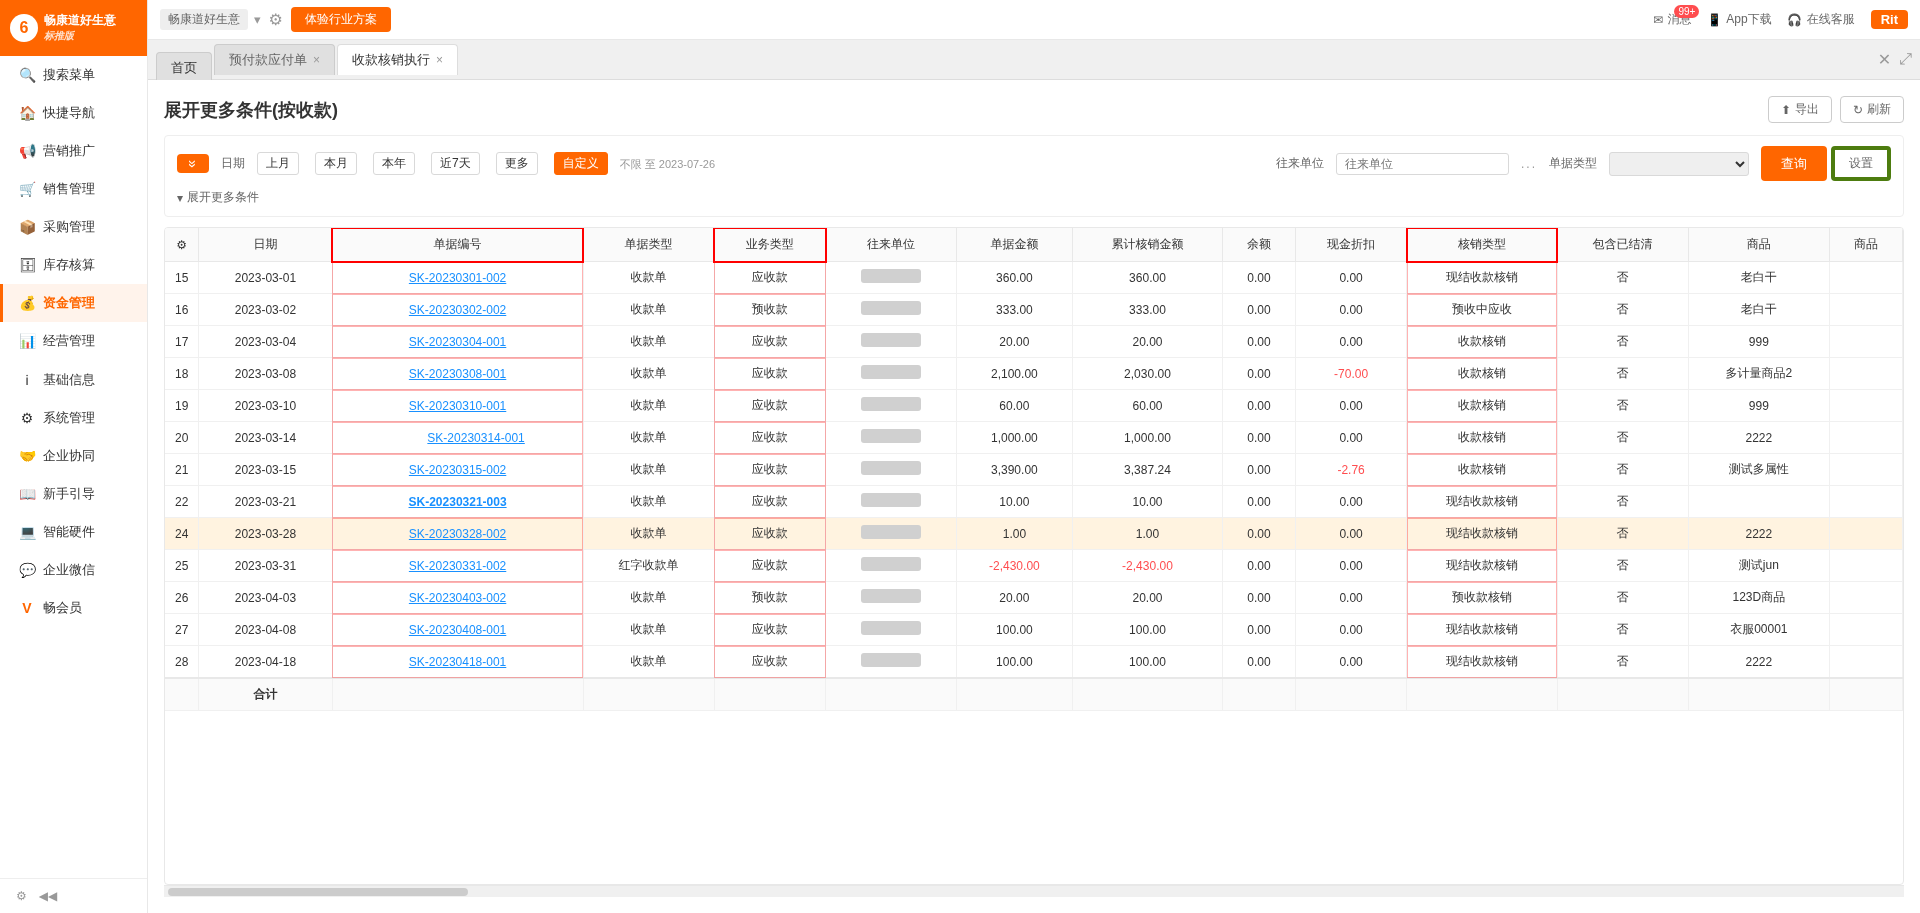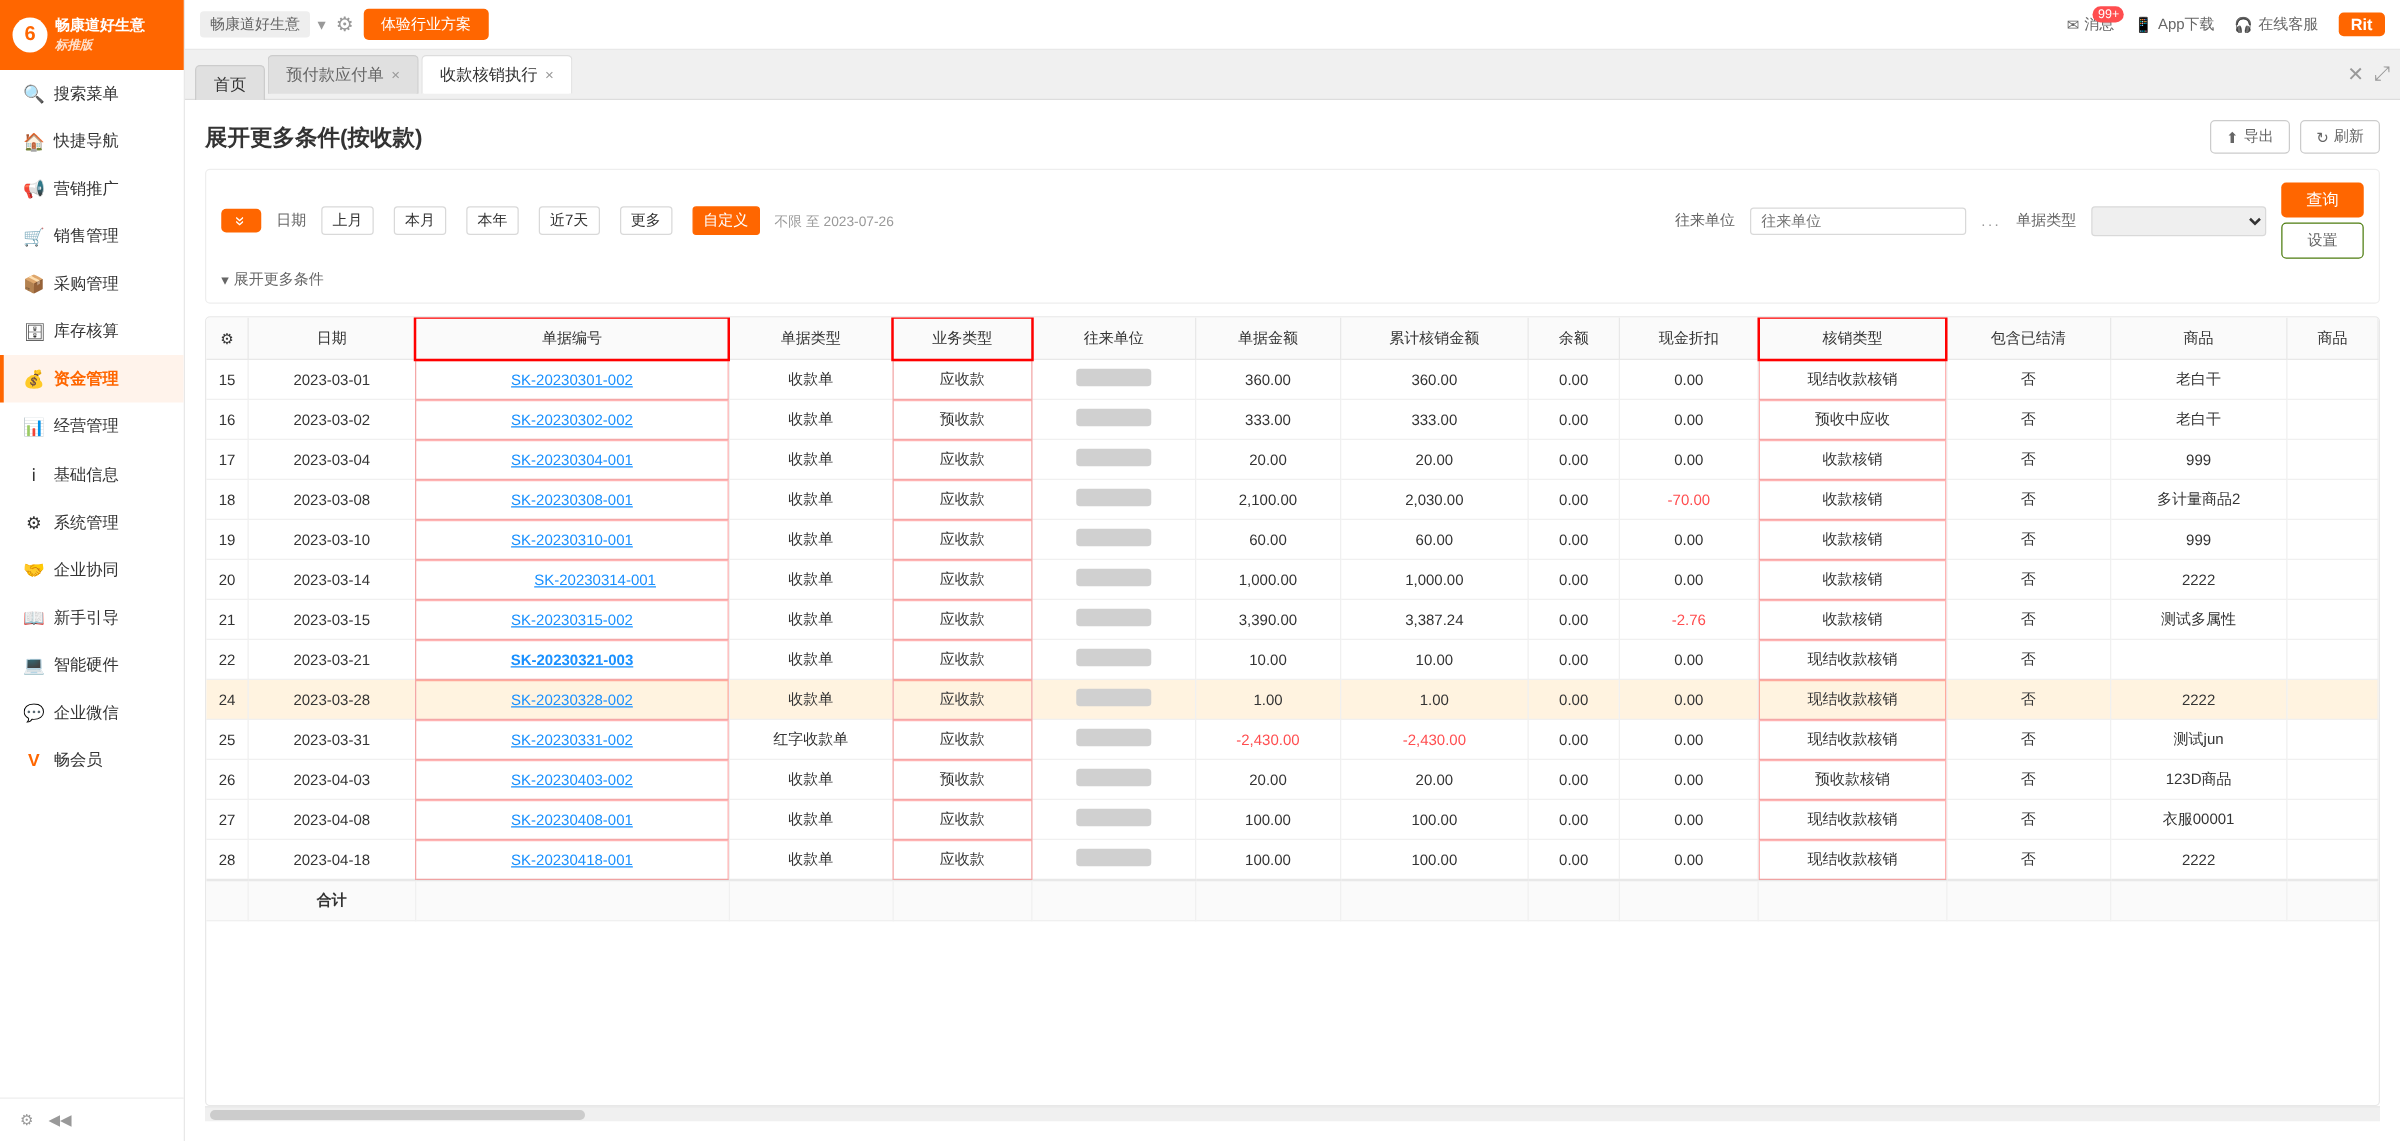--- a/index.html
+++ b/index.html
@@ -50,21 +50,21 @@
     .filter-label { color: #666; font-size: 12px; white-space: nowrap; }
     .filter-date-btns { display: flex; gap: 16px; }
     .filter-date-btn { border: 1px solid #d9d9d9; background: #fff; border-radius: 3px; padding: 2px 8px; font-size: 12px; cursor: pointer; color: #333; }
     .filter-date-btn.custom { background: #ff6600; color: #fff; border-color: #ff6600; }
     .filter-sub { color: #999; font-size: 11px; margin-top: 2px; }
     .filter-input { border: 1px solid #d9d9d9; border-radius: 3px; padding: 3px 8px; font-size: 12px; color: #333; min-width: 120px; }
     .filter-select { border: 1px solid #d9d9d9; border-radius: 3px; padding: 3px 8px; font-size: 12px; color: #333; min-width: 120px; }
     .filter-dots { color: #999; letter-spacing: 2px; }
     .filter-expand { color: #666; font-size: 12px; cursor: pointer; background: none; border: none; display: flex; align-items: center; gap: 4px; }
     .query-btn { background: #ff6600; color: #fff; border: none; border-radius: 4px; padding: 5px 20px; font-size: 13px; cursor: pointer; }
-    .setting-btn { border: 1px solid #4d7c0f; background: #fff; border-radius: 4px; padding: 5px 14px; font-size: 12px; cursor: pointer; color: #666; }
+    .setting-btn { border: 4px solid #4d7c0f; background: #fff; border-radius: 4px; padding: 5px 14px; font-size: 12px; cursor: pointer; color: #666; }
 
     
     .table-wrap { flex: 1; overflow: auto; border: 1px solid #e8e8e8; border-radius: 4px; }
     table { width: 100%; border-collapse: collapse; font-size: 12px; }
     thead tr { background: #fafafa; }
     th { padding: 8px 10px; text-align: center; border-bottom: 1px solid #e8e8e8; border-right: 1px solid #e8e8e8; color: #333; font-weight: 500; white-space: nowrap; }
     td { padding: 7px 10px; text-align: center; border-bottom: 1px solid #f0f0f0; border-right: 1px solid #f0f0f0; color: #333; white-space: nowrap; }
     tr.highlighted td { background: #fff3e0; }
     .link { color: #1890ff; cursor: pointer; text-decoration: underline; }
     .neg-text { color: #ff4d4f; }
@@ -243,21 +243,21 @@
 
         <span class="filter-label">往来单位</span>
         <input class="filter-input" style="min-width: 140px;" placeholder="往来单位">
         <span class="filter-dots">...</span>
 
         <span class="filter-label">单据类型</span>
         <select class="filter-select" style="min-width:140px;">
           <option></option>
         </select>
 
-        <div style="display:flex;flex-direction:column;gap:4px;">
+        <div style="display:flex;gap:4px;">
           <button class="query-btn">查询</button>
           <button class="setting-btn">设置</button>
         </div>
       </div>
 
       <div style="text-align:center;margin-top:8px;">
         <button class="filter-expand">
           <span>▾</span>
           <span>展开更多条件</span>
         </button>

